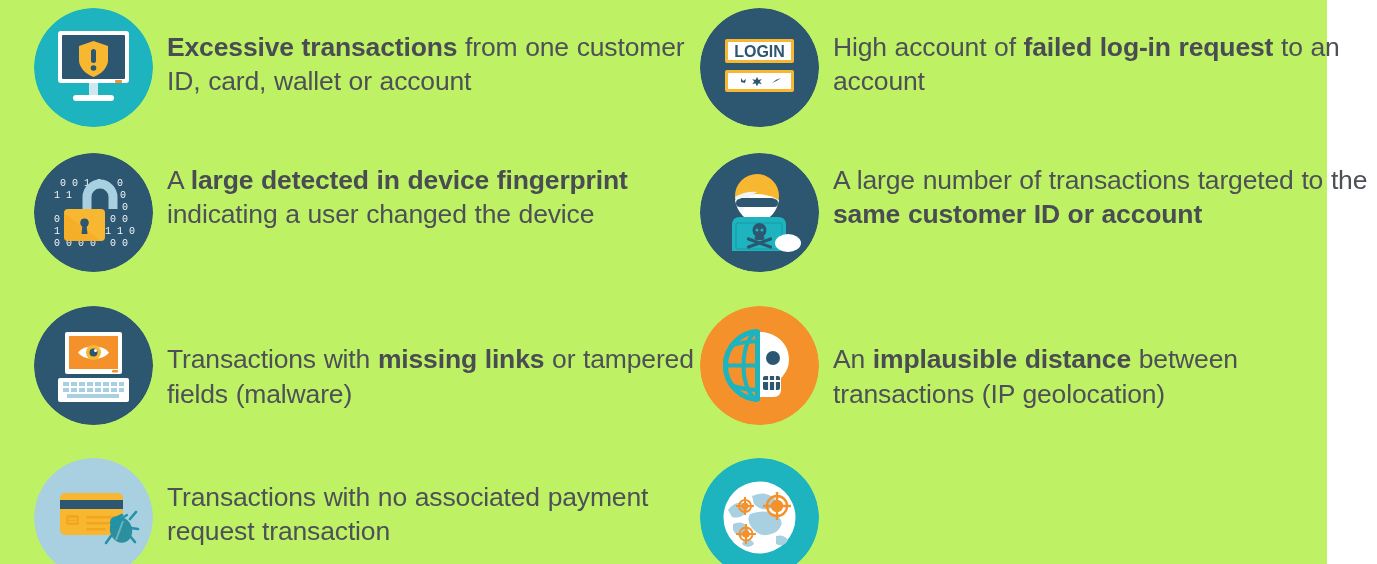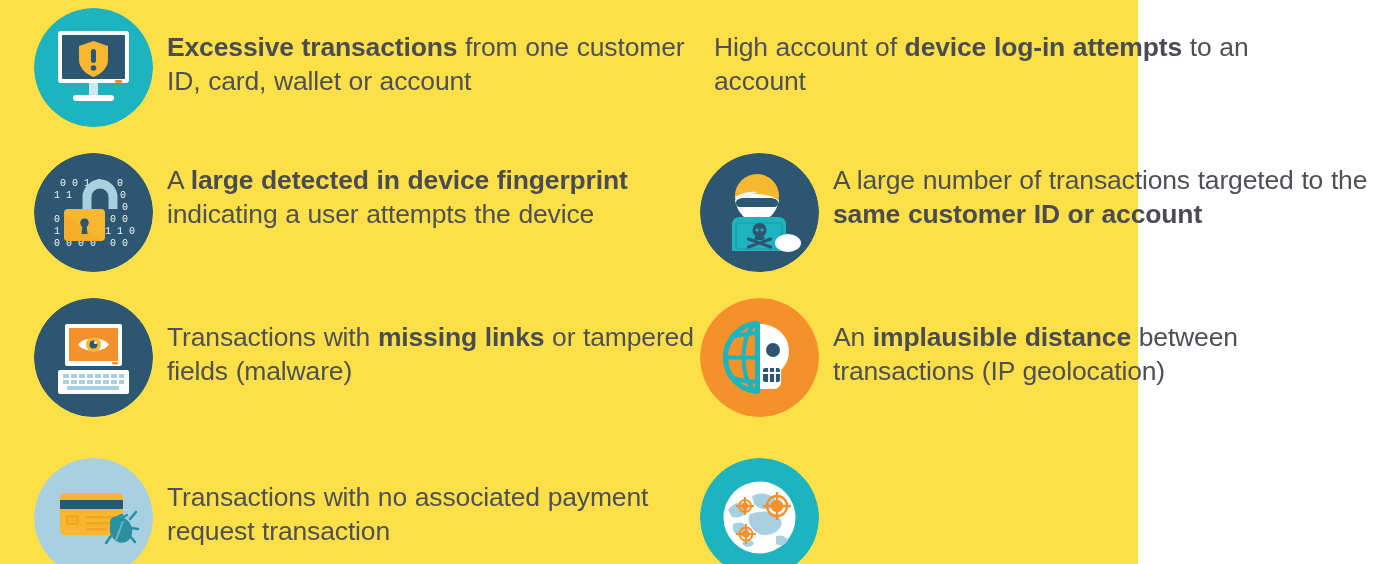--- a/index.html
+++ b/index.html
@@ -5,42 +5,42 @@
   * { box-sizing: border-box; margin: 0; padding: 0; }
   html, body {
     width: 1377px;
     height: 564px;
     background: #ffffff;
     font-family: "Liberation Sans", sans-serif;
     overflow: hidden;
   }
   .board {
     position: relative;
-    width: 1138px;
+    width: 1327px;
     height: 564px;
-    background: #fde047;
+    background: #bef264;
   }
   .column {
     position: absolute;
     top: 0;
     width: 690px;
     height: 564px;
   }
   .col-left  { left: 0; }
   .col-right { left: 690px; }
 
   .item {
     position: absolute;
     display: flex;
     align-items: flex-start;
   }
   
   .row-0 { top: 8px; }
   .row-1 { top: 153px; }
-  .row-2 { top: 298px; }
+  .row-2 { top: 306px; align-items: center; }
   .row-3 { top: 458px; }
 
   .col-left  .item { left: 34px; }
   .col-right .item { left: 10px; }
 
   .icon-wrap {
     position: relative;
     width: 119px;
     height: 119px;
     flex: 0 0 119px;
@@ -111,21 +111,21 @@
           </g>
           <path d="M53 62 L53 44 A13 13 0 0 1 79 44 L79 56" fill="none" stroke="#a8d0e0" stroke-width="9" stroke-linecap="butt"></path>
           <rect x="30" y="56" width="41" height="32" rx="4" fill="#f7b731"></rect>
           <path d="M30 60 L30 84 A4 4 0 0 0 34 88 L67 88 Z" fill="#f4a520" opacity="0.45"></path>
           <path d="M50.5 66 a4 4 0 1 1 0 8 l2 6 h-4 l2 -6 a4 4 0 0 1 0 -8 z" fill="#2d5670"></path>
           <circle cx="50.5" cy="69.5" r="4" fill="#2d5670"></circle>
           <path d="M48.5 72 L52.5 72 L53.5 81 L47.5 81 Z" fill="#2d5670"></path>
         </svg>
       </div>
       <div class="caption tall">
-        <span>A </span><b>large detected in device fingerprint</b><span> indicating a user attempts the device</span>
+        <span>A </span><b>large detected in device fingerprint</b><span> indicating a user changed the device</span>
       </div>
     </div>
 
     <div class="item row-2">
       <div class="icon-wrap">
         <svg viewBox="0 0 119 119" xmlns="http://www.w3.org/2000/svg">
           <circle cx="59.5" cy="59.5" r="59.5" fill="#2d5670"></circle>
           <rect x="31" y="26" width="57" height="42" rx="2" fill="#ffffff"></rect>
           <rect x="35" y="30" width="49" height="33" fill="#f4912a"></rect>
           <rect x="78" y="64" width="6" height="2.5" rx="1" fill="#f4912a"></rect>
@@ -189,22 +189,37 @@
       <div class="caption">
         <span>Transactions with no associated payment request transaction</span>
       </div>
     </div>
 
   </div>
 
   <div class="column col-right">
 
     <div class="item row-0">
-      <div class="caption">
-        <span>High account of </span><b>device log-in attempts</b><span> to an account</span>
+      <div class="icon-wrap">
+        <svg viewBox="0 0 119 119" xmlns="http://www.w3.org/2000/svg">
+          <circle cx="59.5" cy="59.5" r="59.5" fill="#2d5670"></circle>
+          <rect x="25" y="31" width="69" height="24" rx="2" fill="#f7b731"></rect>
+          <rect x="28" y="34" width="63" height="18" fill="#ffffff"></rect>
+          <text x="59.5" y="48.5" text-anchor="middle" font-family="Liberation Sans, sans-serif" font-size="16" font-weight="700" fill="#2d5670">LOGIN</text>
+          <rect x="25" y="62" width="69" height="22" rx="2" fill="#f7b731"></rect>
+          <rect x="28" y="65" width="63" height="16" fill="#ffffff"></rect>
+          <g fill="#2d5670">
+            <path d="M41 70 l2 3 l3 -2 l-1 4 l-4 -1 z"></path>
+            <path d="M57 69 l1.6 3 l3.2 -1 l-2 2.6 l2 2.6 l-3.2 -1 l-1.6 3 l-1.6 -3 l-3.2 1 l2 -2.6 l-2 -2.6 l3.2 1 z"></path>
+            <path d="M72 75 q4 -4 9 -5 q-4 3 -9 5 z"></path>
+          </g>
+        </svg>
+      </div>
+      <div class="caption">
+        <span>High account of </span><b>failed log-in request</b><span> to an account</span>
       </div>
     </div>
 
     <div class="item row-2">
       <div class="icon-wrap">
         <svg viewBox="0 0 119 119" xmlns="http://www.w3.org/2000/svg">
           <circle cx="59.5" cy="59.5" r="59.5" fill="#f4912a"></circle>
           <g>
             <clipPath id="leftHalf">
                 <rect x="18" y="18" width="40" height="84"></rect>

